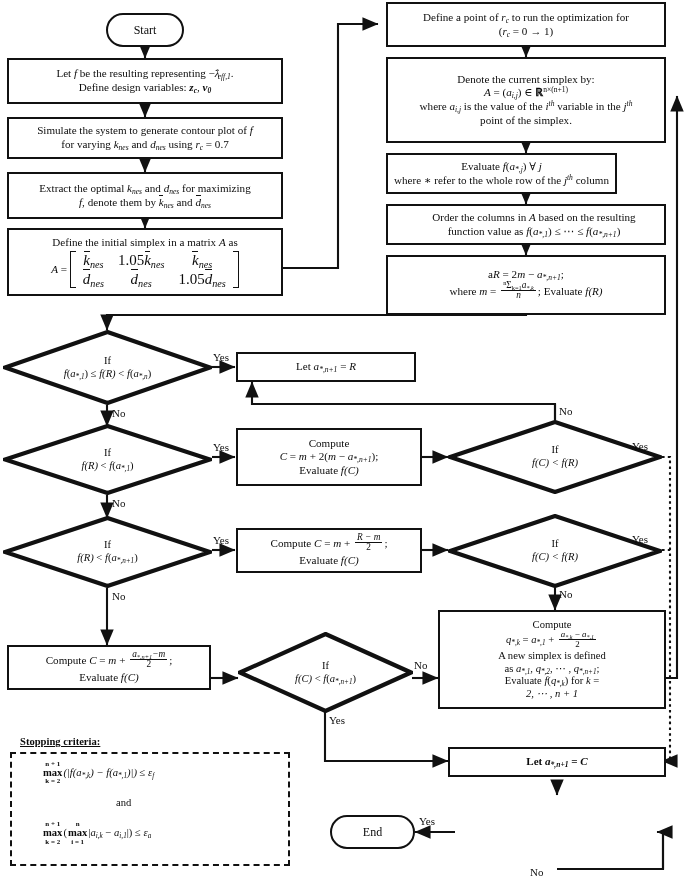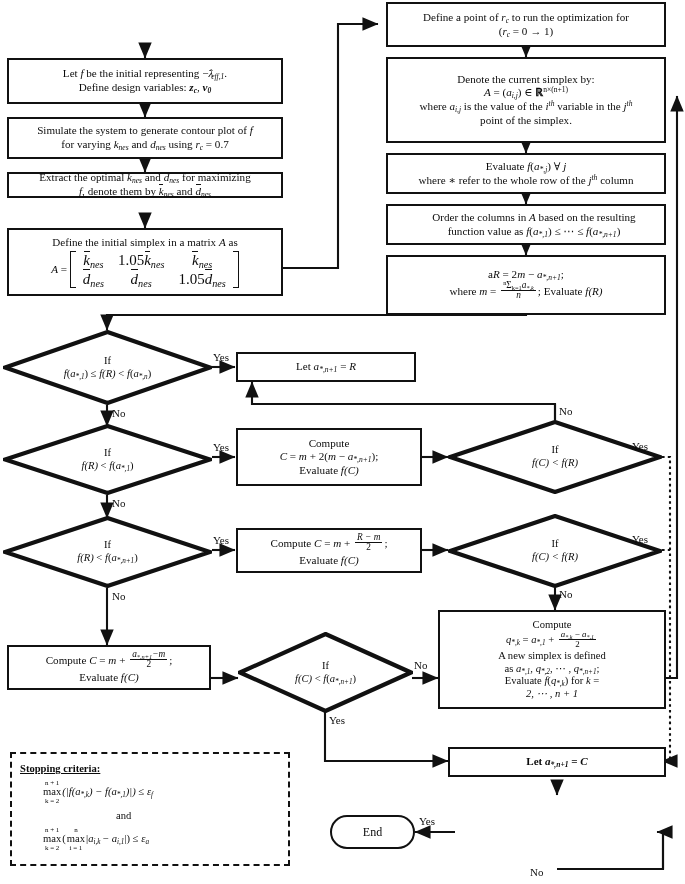--- a/index.html
+++ b/index.html
@@ -9,37 +9,37 @@
     background:#ffffff;
     font-family:"Liberation Serif","DejaVu Serif",serif;
     color:#0b0b0b;
     overflow:hidden;
   }
   #wires{position:absolute;left:0;top:0;width:685px;height:884px;pointer-events:none;}
 
   .node{position:absolute;box-sizing:border-box;display:flex;align-items:center;justify-content:center;text-align:center;background:#fff;}
   .proc{border:2.2px solid #111;}
   .term{border:2.4px solid #111;border-radius:999px;}
-  .dashbox{border:2.6px dashed #111;background:#fff;align-items:center;justify-content:flex-start;}
+  .dashbox{border:2.6px dashed #111;background:#fff;align-items:flex-end;justify-content:flex-start;}
 
   .txt{line-height:1.22;padding:2px 5px;font-size:11.1px;}
   .txt.sm{font-size:10.6px;}
   .txt.term-t{font-size:12px;}
   .mi{font-style:italic;font-family:"Liberation Serif",serif;}
   .bi{font-style:italic;font-weight:bold;}
   .bu{font-weight:bold;}
 
   sub{font-size:.68em;line-height:0;vertical-align:-.28em;}
   sup{font-size:.68em;line-height:0;vertical-align:.5em;}
 
   .frac{display:inline-block;vertical-align:middle;text-align:center;line-height:1.02;margin:0 2px;position:relative;top:-1px;}
   .frac > .num{display:block;font-size:.84em;border-bottom:1.1px solid #111;padding:0 2px;}
   .frac > .den{display:block;font-size:.84em;padding:0 2px;}
 
-  .bigop{display:inline-block;text-align:center;line-height:1;vertical-align:middle;margin:4px 1px;}
+  .bigop{display:inline-block;text-align:center;line-height:1;vertical-align:middle;margin:11px 1px;font-weight:bold;}
   .bigop .top{display:block;font-size:.66em;}
   .bigop .mid{display:block;font-size:1em;}
   .bigop .bot{display:block;font-size:.66em;}
 
   .ovl{position:relative;display:inline-block;}
   .ovl::before{content:"";position:absolute;left:6%;right:6%;top:-0.06em;border-top:1.1px solid #111;}
 
   .mat{display:inline-flex;align-items:center;vertical-align:middle;}
   .mat .brk{display:inline-block;width:5px;align-self:stretch;border:1.6px solid #111;}
   .mat .brkL{border-right:none;}
@@ -125,36 +125,39 @@
       <path d="M557,869 L663,869 L663,832 L657,832" marker-end="url(#ah)"></path>
       <path d="M663,869 L663,832"></path>
     </g>
 
     <g stroke="#111" stroke-width="2.1" fill="none" stroke-dasharray="2.6 3.2">
       <path d="M662,457 L670,457 L670,761 L662,761" marker-end="url(#ahd)"></path>
       <path d="M662,550 L670,550"></path>
     </g>
   </svg>
 
+  <div class="node term" style="left:106px;top:13px;width:78px;height:34px;">
+    <span class="txt term-t">Start</span>
+  </div>
 
   <div class="node proc" style="left:7px;top:58px;width:276px;height:46px;">
     <div class="txt">
-      <span>Let </span><span class="mi">f</span><span> be the initial representing </span>−<span class="mi" style="position:relative;">̂<span style="position:absolute;left:0;">λ</span></span><span class="mi">&nbsp;</span><sub class="mi">eff,1</sub><span>.</span><br>
+      <span>Let </span><span class="mi">f</span><span> be the resulting representing </span>−<span class="mi" style="position:relative;">̂<span style="position:absolute;left:0;">λ</span></span><span class="mi">&nbsp;</span><sub class="mi">eff,1</sub><span>.</span><br>
       <span>Define design variables: </span><span class="bi">z</span><sub class="bi">c</sub><span>, </span><span class="bi">v</span><sub class="bi">0</sub>
     </div>
   </div>
 
   <div class="node proc" style="left:7px;top:117px;width:276px;height:42px;">
     <div class="txt">
       <span>Simulate the system to generate contour plot of </span><span class="mi">f</span><br>
       <span>for varying </span><span class="mi">k</span><sub class="mi">nes</sub><span> and </span><span class="mi">d</span><sub class="mi">nes</sub><span> using </span><span class="mi">r</span><sub class="mi">c</sub><span> = 0.7</span>
     </div>
   </div>
 
-  <div class="node proc" style="left:7px;top:172px;width:276px;height:26px;">
+  <div class="node proc" style="left:7px;top:172px;width:276px;height:47px;">
     <div class="txt">
       <span>Extract the optimal </span><span class="mi">k</span><sub class="mi">nes</sub><span> and </span><span class="mi">d</span><sub class="mi">nes</sub><span> for maximizing</span><br>
       <span class="mi">f</span><span>, denote them by </span><span class="mi ovl">k</span><sub class="mi">nes</sub><span> and </span><span class="mi ovl">d</span><sub class="mi">nes</sub>
     </div>
   </div>
 
   <div class="node proc" style="left:7px;top:228px;width:276px;height:68px;">
     <div class="txt" style="width:100%;">
       <span>Define the initial simplex in a matrix </span><span class="mi">A</span><span> as</span>
       <div style="display:flex;align-items:center;justify-content:center;margin-top:2px;">
@@ -191,21 +194,21 @@
 
   <div class="node proc" style="left:386px;top:57px;width:280px;height:86px;">
     <div class="txt">
       <span>Denote the current simplex by:</span><br>
       <span class="mi">A</span><span> = </span>(<span class="mi">a</span><sub class="mi">i,j</sub>)<span> ∈ </span><span class="bu">ℝ</span><sup>n×(n+1)</sup><br>
       <span>where </span><span class="mi">a</span><sub class="mi">i,j</sub><span> is the value of the </span><span class="mi">i</span><sup class="mi">th</sup><span> variable in the </span><span class="mi">j</span><sup class="mi">th</sup><br>
       <span>point of the simplex.</span>
     </div>
   </div>
 
-  <div class="node proc" style="left:386px;top:153px;width:280px;height:41px;">
+  <div class="node proc" style="left:386px;top:153px;width:231px;height:41px;">
     <div class="txt">
       <span>Evaluate </span><span class="mi">f</span>(<span class="mi">a</span><sub class="mi">*,j</sub>)<span> ∀ </span><span class="mi">j</span><br>
       <span>where </span><span>∗</span><span> refer to the whole row of the </span><span class="mi">j</span><sup class="mi">th</sup><span> column</span>
     </div>
   </div>
 
   <div class="node proc" style="left:386px;top:204px;width:280px;height:41px;padding-left:16px;">
     <div class="txt">
       <span>Order the columns in </span><span class="mi">A</span><span> based on the resulting</span><br>
       <span>function value as </span><span class="mi">f</span>(<span class="mi">a</span><sub class="mi">*,1</sub>)<span> ≤ ⋯ ≤ </span><span class="mi">f</span>(<span class="mi">a</span><sub class="mi">*,n+1</sub>)

